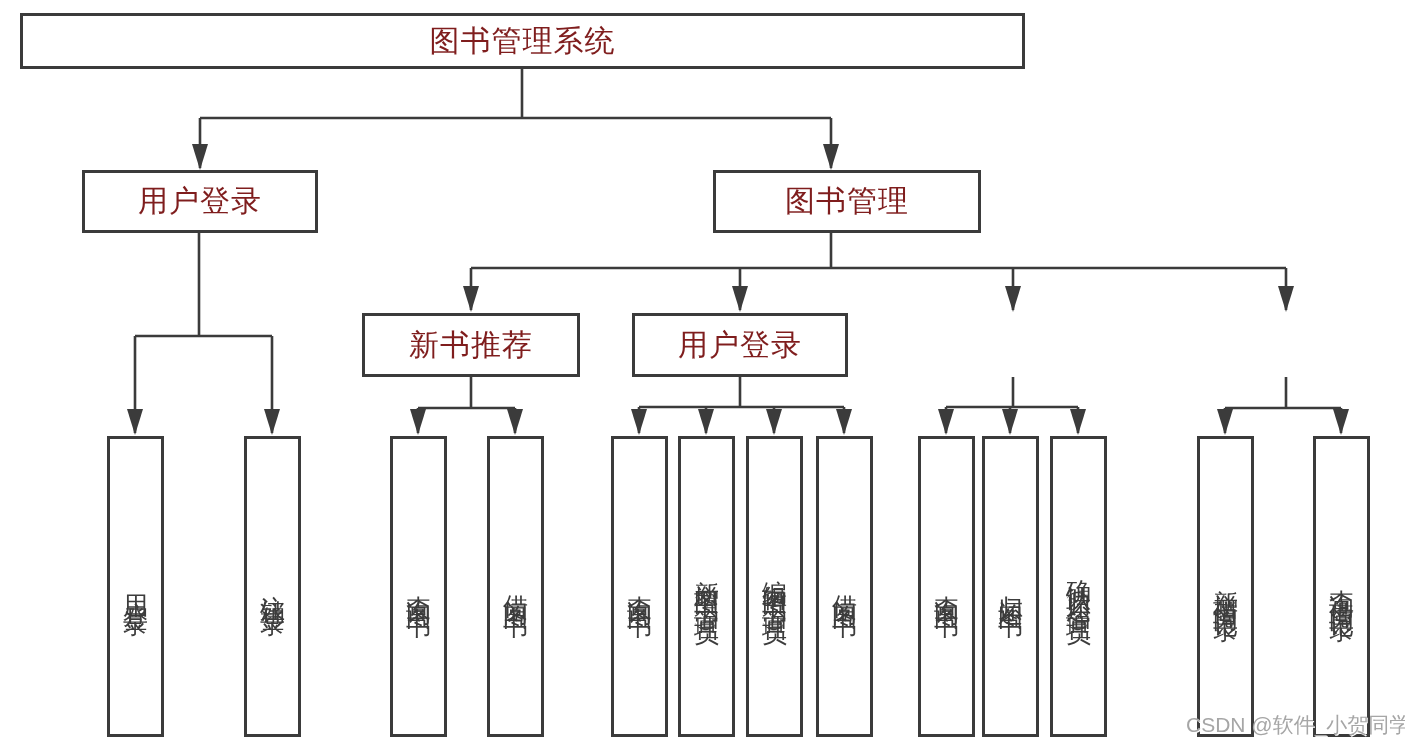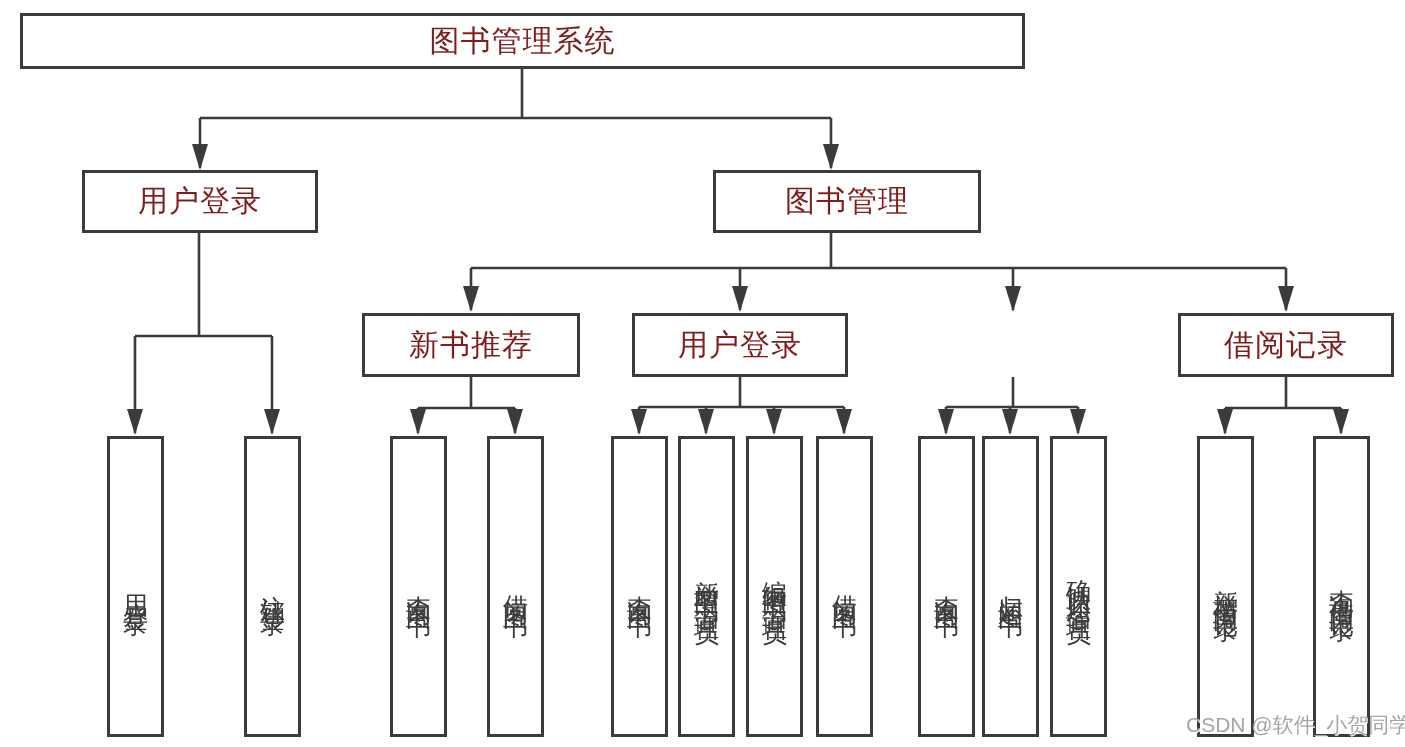--- a/index.html
+++ b/index.html
@@ -151,23 +151,20 @@
   <div class="node" id="n-bookmgr">
     <span class="h-label">图书管理</span>
   </div>
 
   <div class="node" id="n-newbook">
     <span class="h-label">新书推荐</span>
   </div>
   <div class="node" id="n-borrow">
     <span class="h-label">用户登录</span>
   </div>
-  <div class="node" id="n-records">
-    <span class="h-label">借阅记录</span>
-  </div>
 
   <div class="leaf" id="lf-a1">
     <span class="v-label">用户登录</span>
   </div>
   <div class="leaf" id="lf-a2">
     <span class="v-label">注销登录</span>
   </div>
 
   <div class="leaf" id="lf-b1">
     <span class="v-label">查询图书</span>

